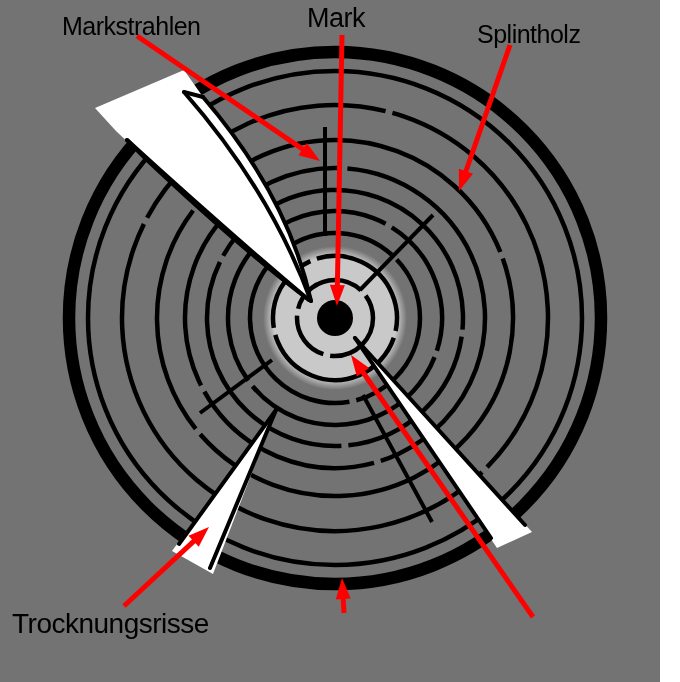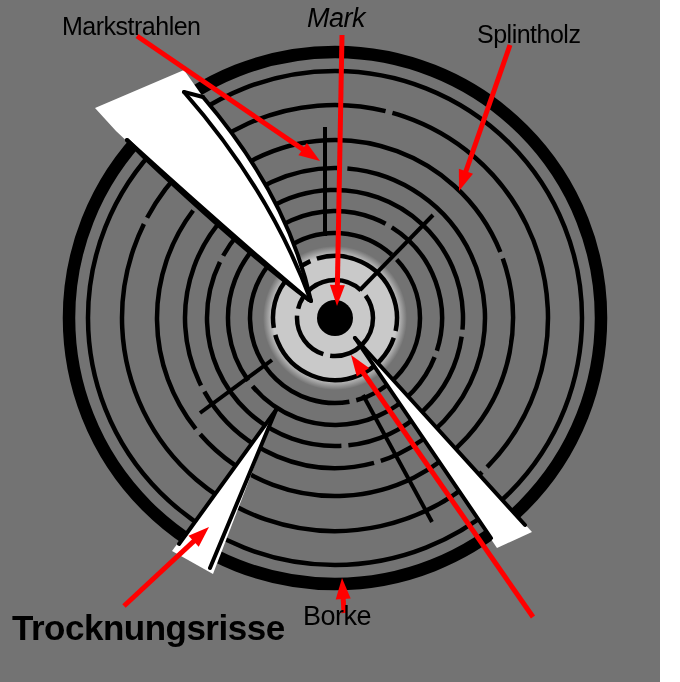--- a/index.html
+++ b/index.html
@@ -1,23 +1,23 @@
 <!DOCTYPE html>
 <html><head>
 <meta charset="utf-8">
 <style>
   html,body{margin:0;padding:0;background:#fff;}
   .stage{position:relative;width:660px;height:682px;background:#737373;overflow:hidden;
          font-family:"Liberation Sans",sans-serif;}
   .stage svg{position:absolute;left:0;top:0;}
   .label{position:absolute;color:#000;letter-spacing:-0.5px;white-space:nowrap;line-height:1.1;}
   .lbl-markstrahlen{left:62px;top:13px;font-size:25px;}
-  .lbl-mark{left:307px;top:4px;font-size:27px;font-style:italic;}
+  .lbl-mark{left:307px;top:4px;font-size:27px;}
   .lbl-splintholz{left:477px;top:11px;font-size:25px;margin-top:10px;}
-  .lbl-trocknungsrisse{left:12px;top:609px;font-size:35px;font-weight:bold;}
+  .lbl-trocknungsrisse{left:12px;top:609px;font-size:28px;}
   .lbl-borke{left:303px;top:602px;font-size:27px;}
   .lbl-kernholz{left:505px;top:614px;font-size:27px;}
 </style>
 </head>
 <body>
 
 <div class="stage">
   <svg id="diagram-svg" width="680" height="682" viewBox="0 0 680 682">
       <defs>
         <radialGradient id="hw">
@@ -77,14 +77,13 @@
       </g>
       <g>
         <line x1="533" y1="617" x2="360.6987259858177" y2="368.96190224332" stroke="#ff0000" stroke-width="5"></line>
         <polygon points="351,355 369.14044191335717,367.968206012711 356.8211164045454,376.52590541196196" fill="#ff0000"></polygon>
       </g>
     </svg>
   <div class="label lbl-markstrahlen">Markstrahlen</div>
   <div class="label lbl-mark">Mark</div>
   <div class="label lbl-splintholz">Splintholz</div>
   <div class="label lbl-trocknungsrisse">Trocknungsrisse</div>
-  <div class="label lbl-borke">Borke</div>
 </div>
 
 </body></html>

